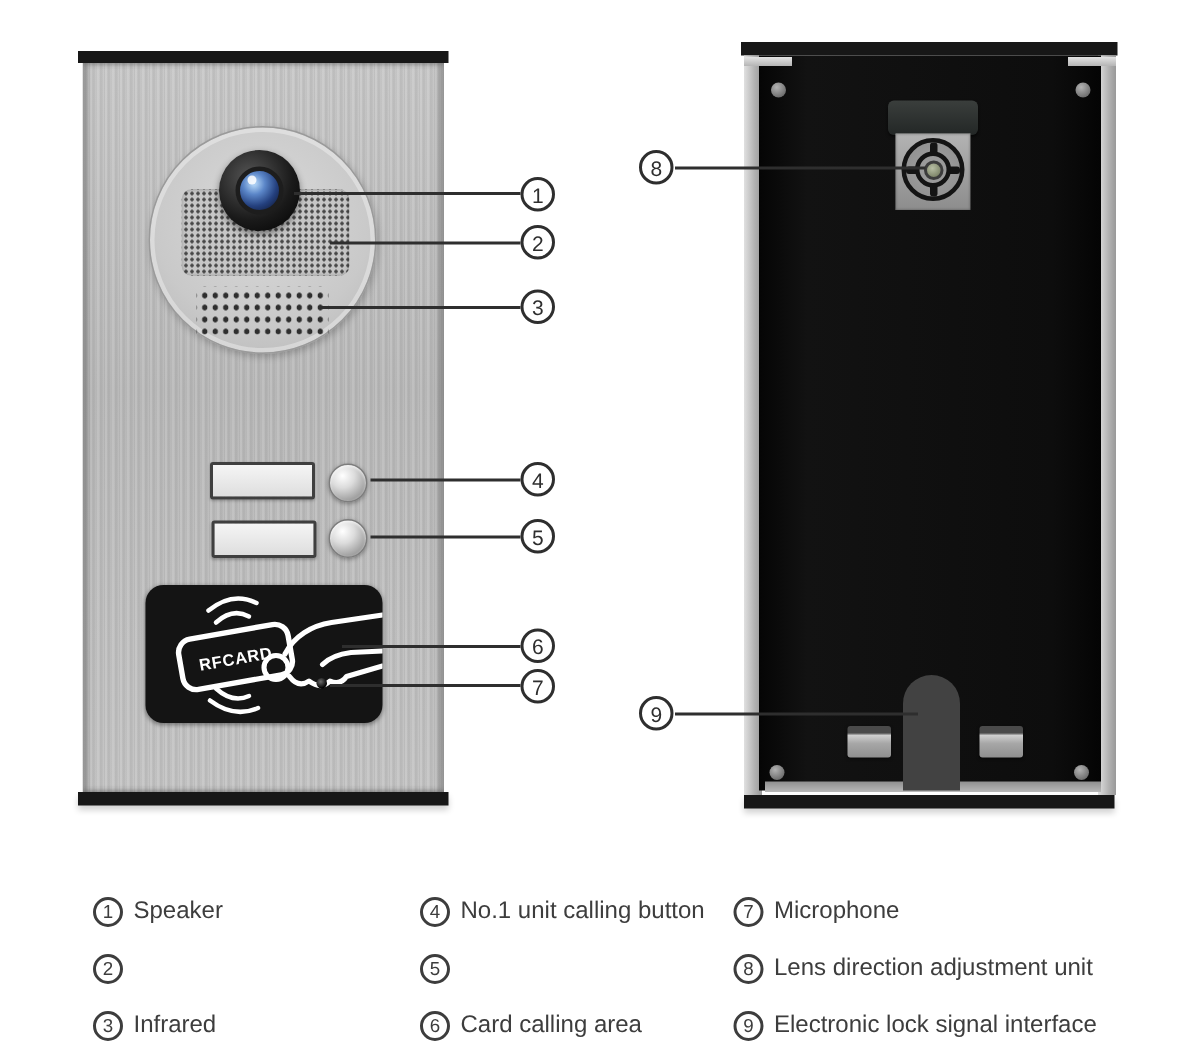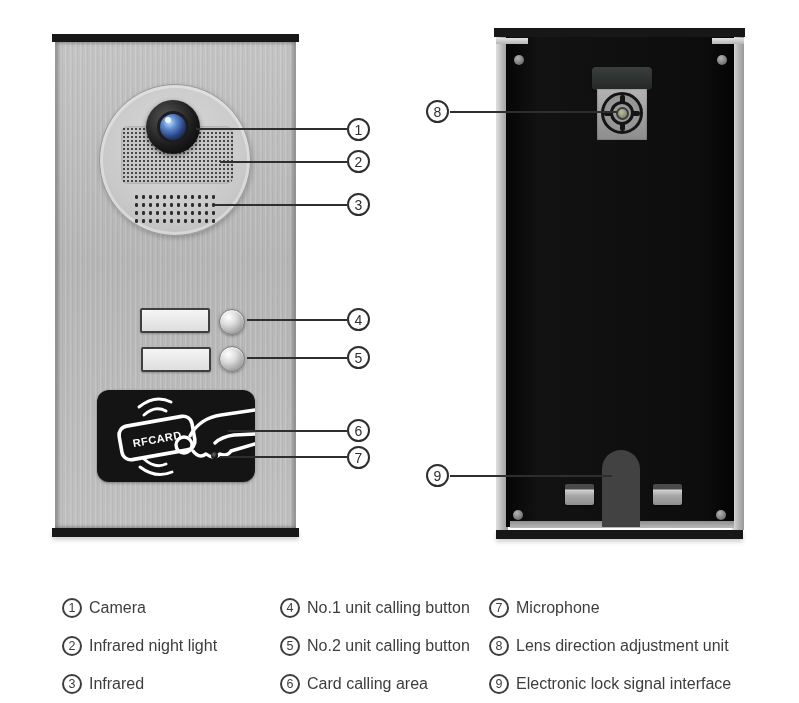--- a/index.html
+++ b/index.html
@@ -235,38 +235,36 @@
   <div class="callout" style="left:347px;top:308px;">4</div>
   <div class="callout" style="left:347px;top:346px;">5</div>
   <div class="callout" style="left:347px;top:419px;">6</div>
   <div class="callout" style="left:347px;top:446px;">7</div>
   <div class="callout" style="left:426px;top:100px;">8</div>
   <div class="callout" style="left:426px;top:464px;">9</div>
 
   <div>
     <div class="legend-item" style="left:62px;top:597px;">
       <span class="lnum">1</span>
-      <span>Camera</span>
+      <span>Speaker</span>
     </div>
     <div class="legend-item" style="left:62px;top:635px;">
       <span class="lnum">2</span>
-      <span>Infrared night light</span>
     </div>
     <div class="legend-item" style="left:62px;top:673px;">
       <span class="lnum">3</span>
       <span>Infrared</span>
     </div>
 
     <div class="legend-item" style="left:280px;top:597px;">
       <span class="lnum">4</span>
       <span>No.1 unit calling button</span>
     </div>
     <div class="legend-item" style="left:280px;top:635px;">
       <span class="lnum">5</span>
-      <span>No.2 unit calling button</span>
     </div>
     <div class="legend-item" style="left:280px;top:673px;">
       <span class="lnum">6</span>
       <span>Card calling area</span>
     </div>
 
     <div class="legend-item" style="left:489px;top:597px;">
       <span class="lnum">7</span>
       <span>Microphone</span>
     </div>

